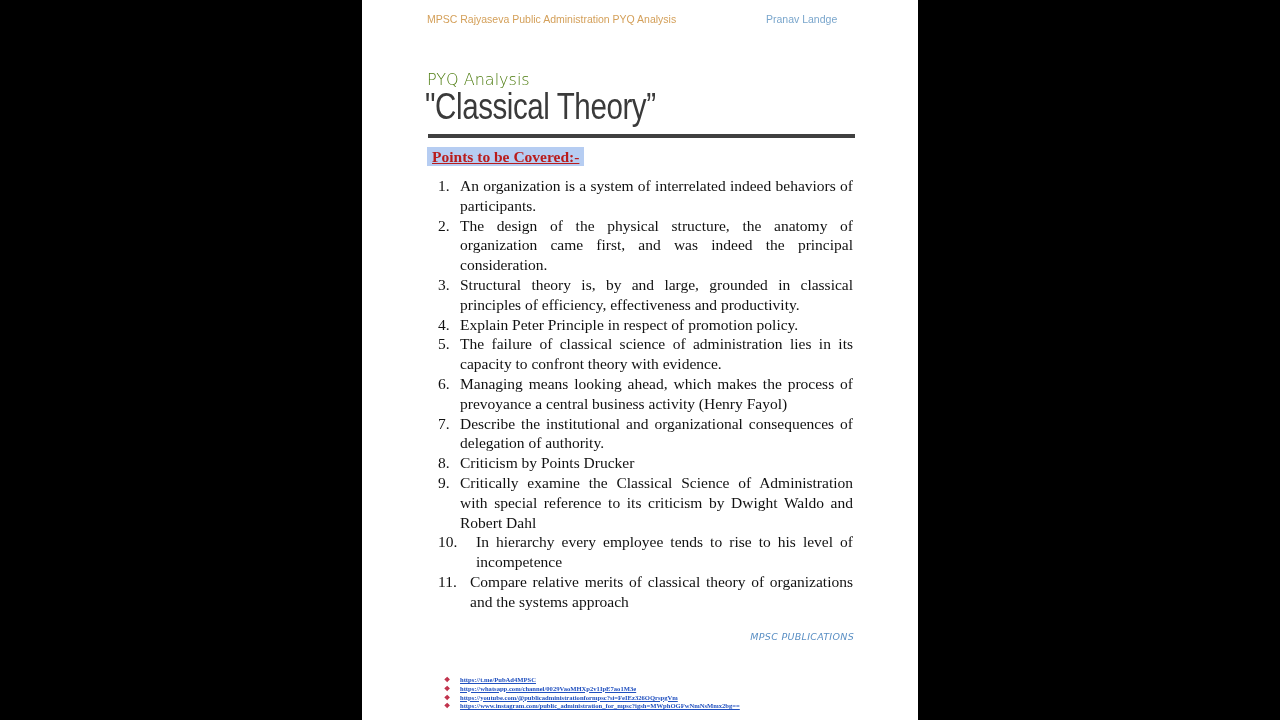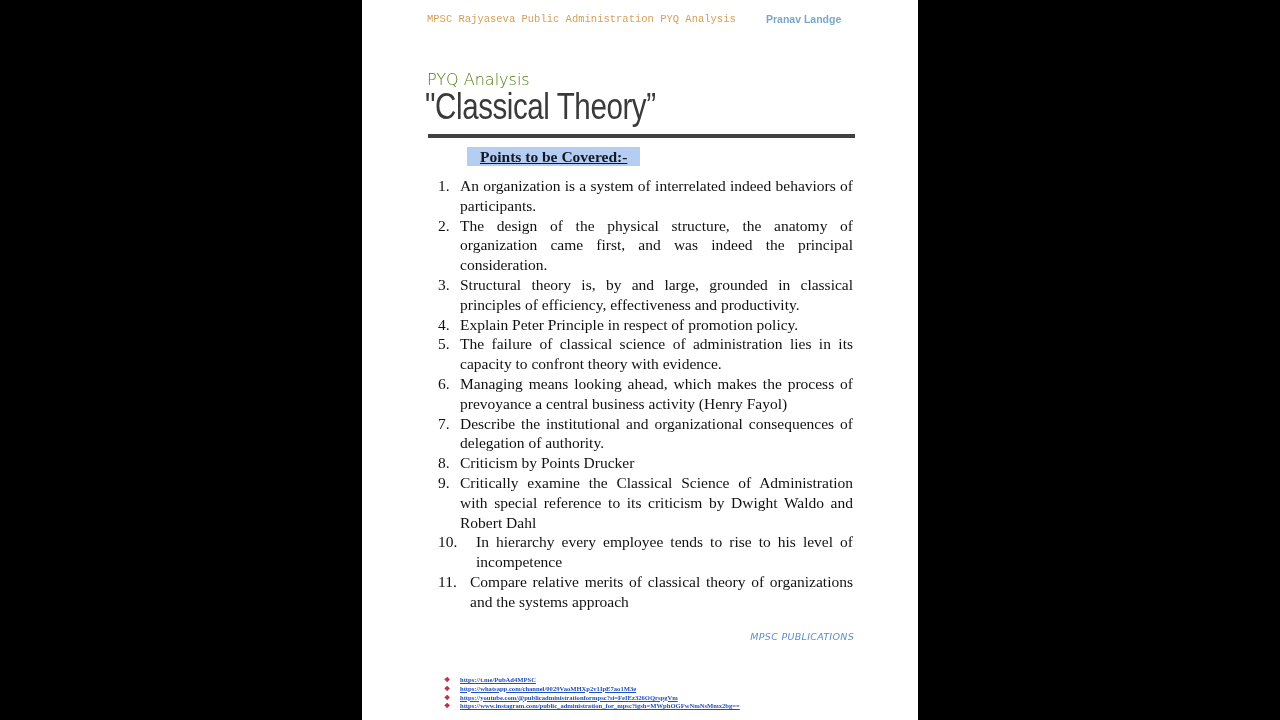--- a/index.html
+++ b/index.html
@@ -5,42 +5,42 @@
     html, body { margin: 0; padding: 0; }
     body {
       width: 1280px; height: 720px; background: #000; position: relative; overflow: hidden;
     }
     .page {
       position: absolute; left: 362px; top: 0; width: 556px; height: 720px;
       background: #ffffff;
     }
     .hdr-left {
       position: absolute; left: 65px; top: 13px;
-      font-family: Liberation Mono, monospace; font-size: 10.5px; color: #d4a05a;
+      font-family: Liberation Sans, sans-serif; font-size: 10.5px; color: #d4a05a;
     }
     .hdr-right {
       position: absolute; left: 404px; top: 13px;
-      font-family: "Liberation Sans", sans-serif; font-size: 10.5px; font-weight: bold; color: #7aa6cc;
+      font-family: "Liberation Sans", sans-serif; font-size: 10.5px; font-weight: normal; color: #7aa6cc;
     }
     .subtitle {
       position: absolute; left: 65px; top: 70px;
       font-family: "DejaVu Sans", sans-serif; font-size: 16px; color: #4d7c0f; font-weight: 300;
     }
     .title {
       position: absolute; left: 63px; top: 86px;
       font-family: "Liberation Sans Narrow", "Liberation Sans", sans-serif; font-size: 36px; color: #3a3a3a;
       transform: scaleX(0.82); transform-origin: left top; letter-spacing: -0.5px;
     }
     .divider {
       position: absolute; left: 66px; top: 134px; width: 427px; height: 4px; background: #404040;
     }
     .section-heading {
       position: absolute; left: 65px; top: 147px;
-      font-family: "Liberation Serif", serif; font-size: 15.5px; font-weight: bold; color: #0f172a;
-      text-decoration: underline; background: #b6cdf2; padding: 0 13px; line-height: 19px; margin-left: 40px;
+      font-family: "Liberation Serif", serif; font-size: 15.5px; font-weight: bold; color: #b91c1c;
+      text-decoration: underline; background: #b6cdf2; padding: 0 5px; line-height: 19px;
     }
     .points {
       position: absolute; left: 76px; top: 176px; width: 415px;
       font-family: "Liberation Serif", serif; font-size: 15.5px; color: #111; line-height: 19.8px;
       margin: 0; padding: 0; list-style: none;
     }
     .points li { display: flex; margin: 0; }
     .points .num { width: 22px; flex: none; text-align: left; }
     .points .txt { flex: 1; text-align: justify; }
     .gatha {

